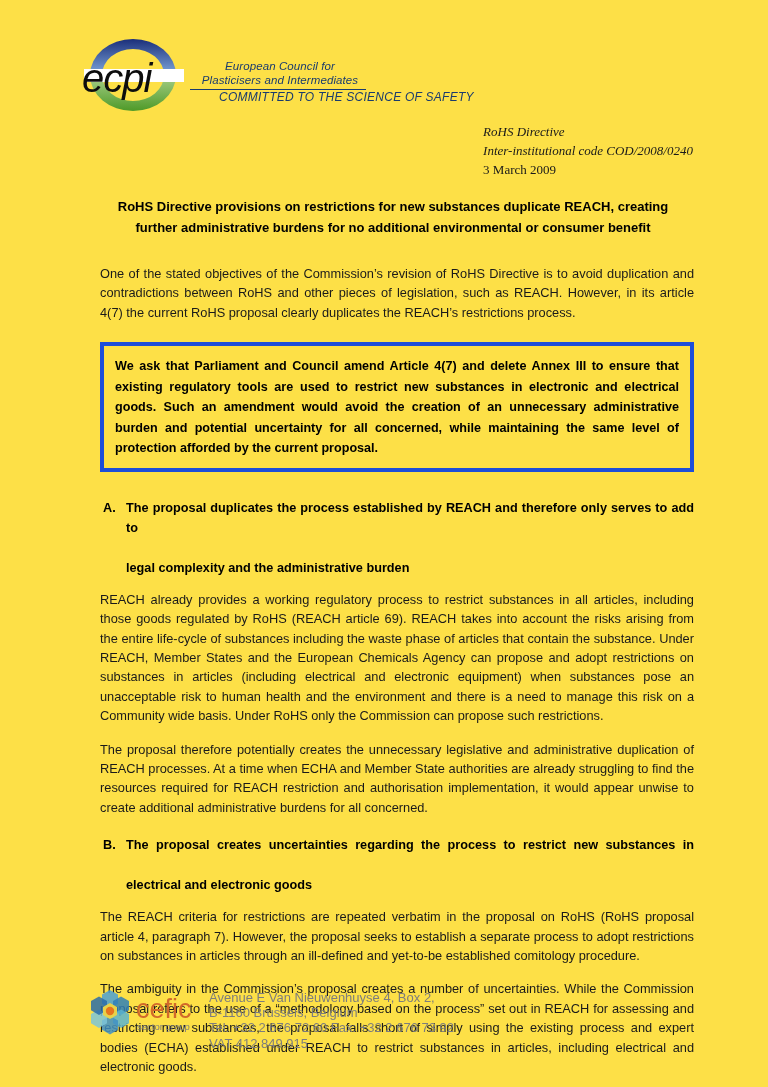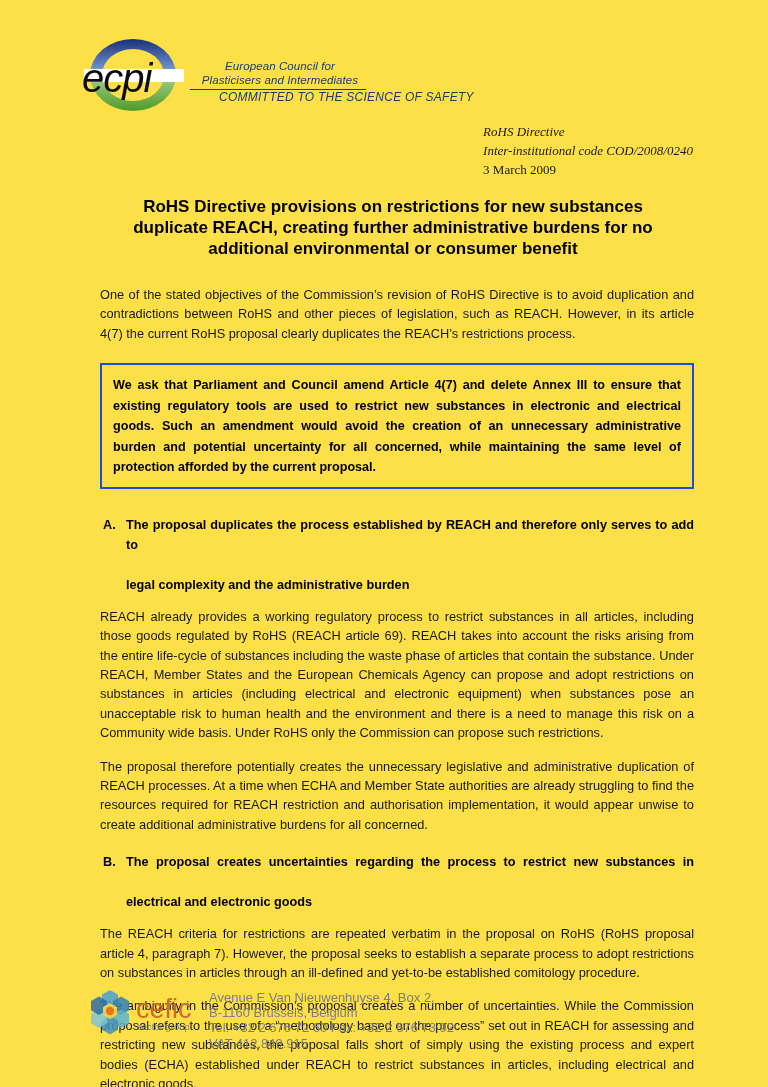--- a/index.html
+++ b/index.html
@@ -92,21 +92,21 @@
 
   
   .content {
     position: absolute;
     left: 100px;
     top: 196px;
     width: 594px;
   }
 
   .doc-title {
-    font-size: 17px;
+    font-size: 13px;
     font-weight: bold;
     line-height: 21px;
     text-align: center;
     margin: 0 22px 0 14px;
     color: #000;
   }
 
   p.body {
     font-size: 12.8px;
     line-height: 19.4px;
@@ -116,21 +116,21 @@
   }
 
   .gap-1 { height: 26px; }
   .gap-2 { height: 14px; }
   .gap-3 { height: 20px; }
   .gap-4 { height: 12px; }
   .gap-5 { height: 18px; }
 
   
   .callout {
-    border: 2px solid #1d4ed8;
+    border: 4px solid #1d4ed8;
     padding: 10px 11px 9px 11px;
     box-sizing: border-box;
   }
   .callout p {
     margin: 0;
     font-size: 12.6px;
     font-weight: bold;
     line-height: 20.5px;
     text-align: justify;
     color: #000;

